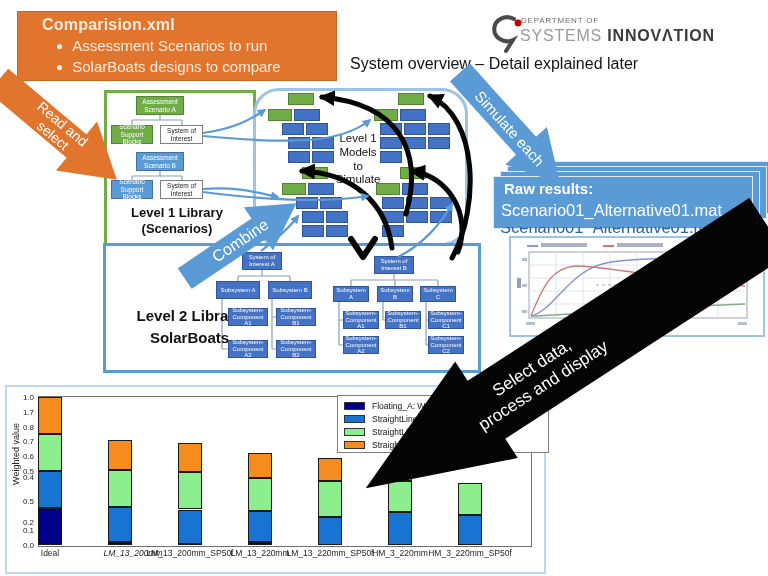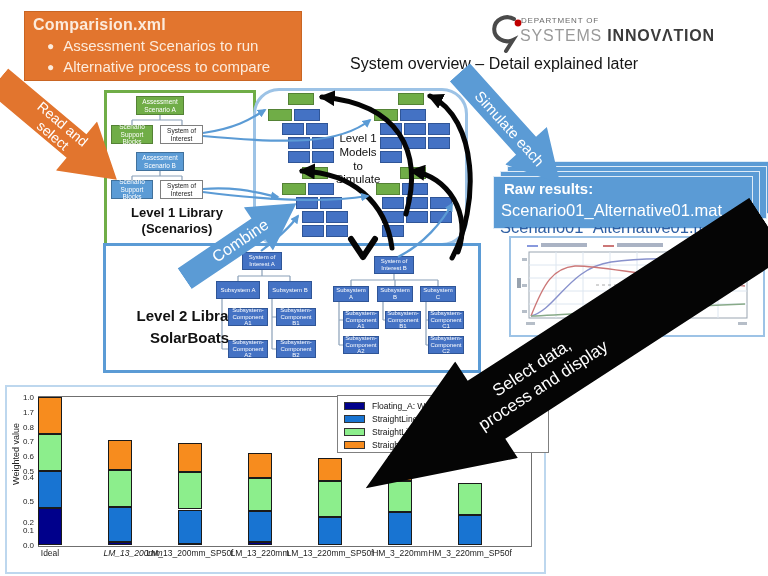--- a/index.html
+++ b/index.html
@@ -2,22 +2,22 @@
 <html><head>
 <meta charset="utf-8">
 <style>
   html,body{margin:0;padding:0;background:#888;}
   .slide{position:relative;width:768px;height:576px;background:#fff;overflow:hidden;
          font-family:"Liberation Sans",sans-serif;}
   .abs{position:absolute;}
   svg.layer{position:absolute;left:0;top:0;pointer-events:none;}
 
   
-  .cmp-box{left:24px;top:11px;width:278px;height:70px;background:#E2752E;border:1px solid #c96523;
-           color:#FCEBDC;padding:4px 8px;box-sizing:border-box;}
+  .cmp-box{left:17px;top:11px;width:320px;height:70px;background:#E2752E;border:1px solid #c96523;
+           color:#FCEBDC;padding:4px 24px;box-sizing:border-box;}
   .cmp-title{font-size:16px;font-weight:bold;letter-spacing:.2px;}
   .cmp-bullet{font-size:15px;margin-top:3px;padding-left:14px;display:flex;gap:9px;}
   .cmp-bullet .dot{font-size:12px;line-height:18px;}
 
   
   .logo-dept{left:521px;top:16px;font-size:8px;color:#6a6a6a;letter-spacing:.8px;}
   .logo-name{left:520px;top:27px;font-size:16px;letter-spacing:.8px;white-space:nowrap;}
   .logo-sys{color:#9a9a9a;}
   .logo-inn{color:#3b3b3b;font-weight:600;}
   .subtitle{left:350px;top:55px;font-size:16px;color:#141414;}
@@ -100,21 +100,21 @@
   </svg>
 
   <div class="abs cmp-box">
     <div class="cmp-title">Comparision.xml</div>
     <div class="cmp-bullet">
       <span class="dot">●</span>
       <span>Assessment Scenarios to run</span>
     </div>
     <div class="cmp-bullet">
       <span class="dot">●</span>
-      <span>Alternative process to compare</span>
+      <span>SolarBoats designs to compare</span>
     </div>
   </div>
 
   <svg class="layer" width="40" height="42" style="left:484px;top:12px;z-index:3">
     <path d="M30,7 A13,12 0 1 0 29,28 L22,39" stroke="#4a4a4a" stroke-width="4" fill="none" stroke-linecap="round"></path>
     <circle cx="34" cy="11" r="3.4" fill="#C00000"></circle>
   </svg>
   <div class="abs logo-dept">DEPARTMENT OF</div>
   <div class="abs logo-name">
     <span class="logo-sys">SYSTEMS</span>

